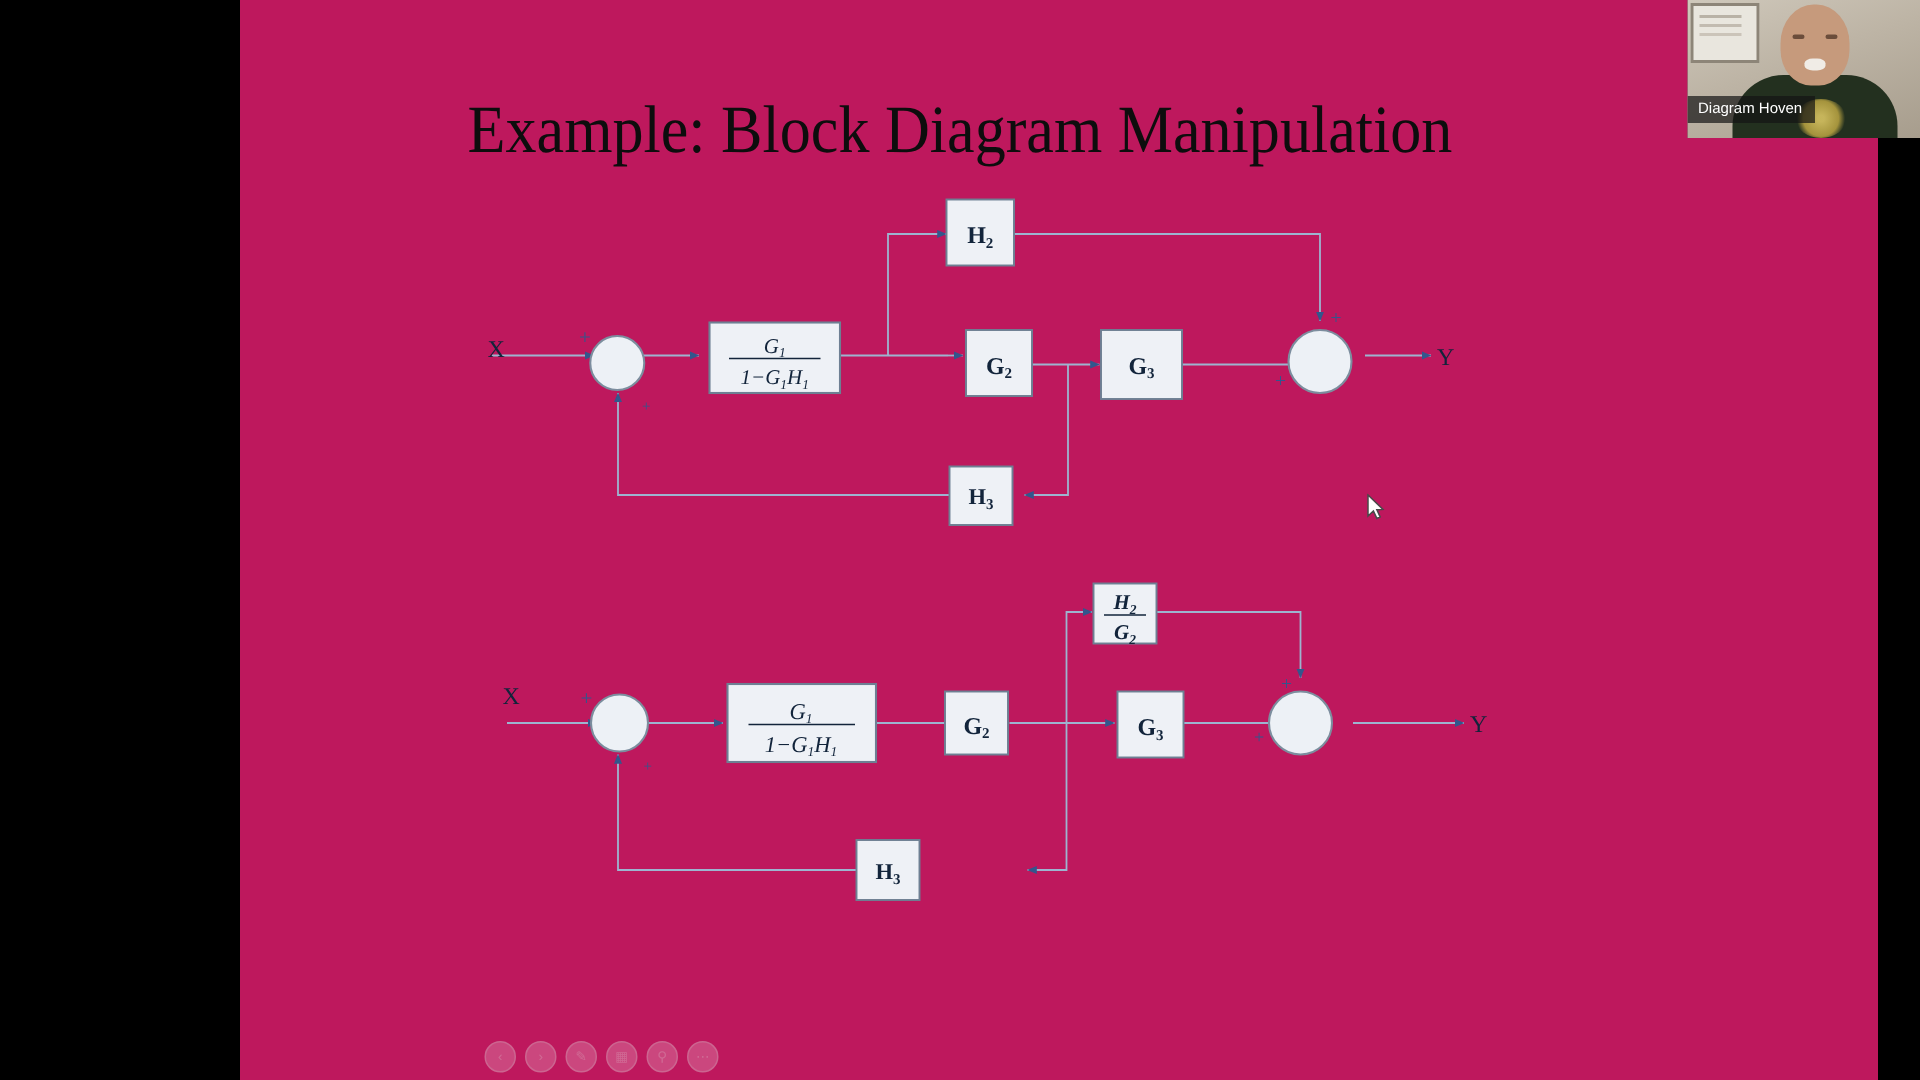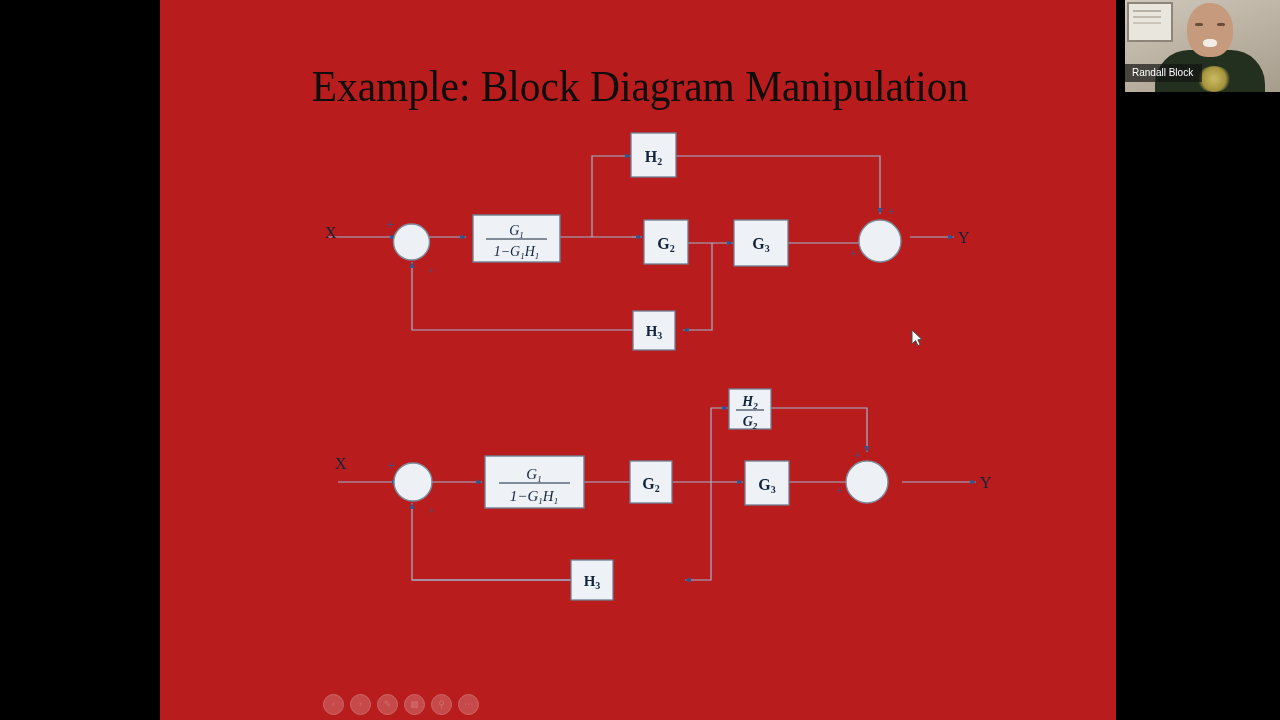--- a/index.html
+++ b/index.html
@@ -11,22 +11,22 @@
   }
   #screen {
     position: relative;
     width: 1280px; height: 720px;
     background: #000000;
   }
   
   #slide {
     position: absolute;
     left: 160px; top: 0px;
-    width: 956px; height: 720px;
-    background: #b91c1c;
+    width: 1092px; height: 720px;
+    background: #be185d;
     overflow: hidden;
   }
   #slide-title {
     position: absolute;
     left: 0px; top: 60px;
     width: 960px;
     text-align: center;
     font-family: "Liberation Serif", serif;
     font-size: 45px;
     font-weight: 400;
@@ -301,20 +301,20 @@
     </div>
 
   </div>
 
   <div id="webcam">
     <div class="wall"></div>
     <div class="picture-frame"></div>
     <div class="body"></div>
     <div class="head"></div>
     <div class="logo"></div>
-    <div class="name-tag">Randall Block</div>
+    <div class="name-tag">Diagram Hoven</div>
   </div>
 
   <svg id="cursor" viewBox="0 0 12 18" style="left: 911px; top: 329px;">
     <path d="M1,1 L1,15 L4.6,11.6 L6.9,16.6 L9.1,15.6 L6.9,10.8 L11,10.6 Z" fill="#ffffff" stroke="#4a4a4a" stroke-width="1"></path>
   </svg>
 
 </div>
 
 </body></html>

